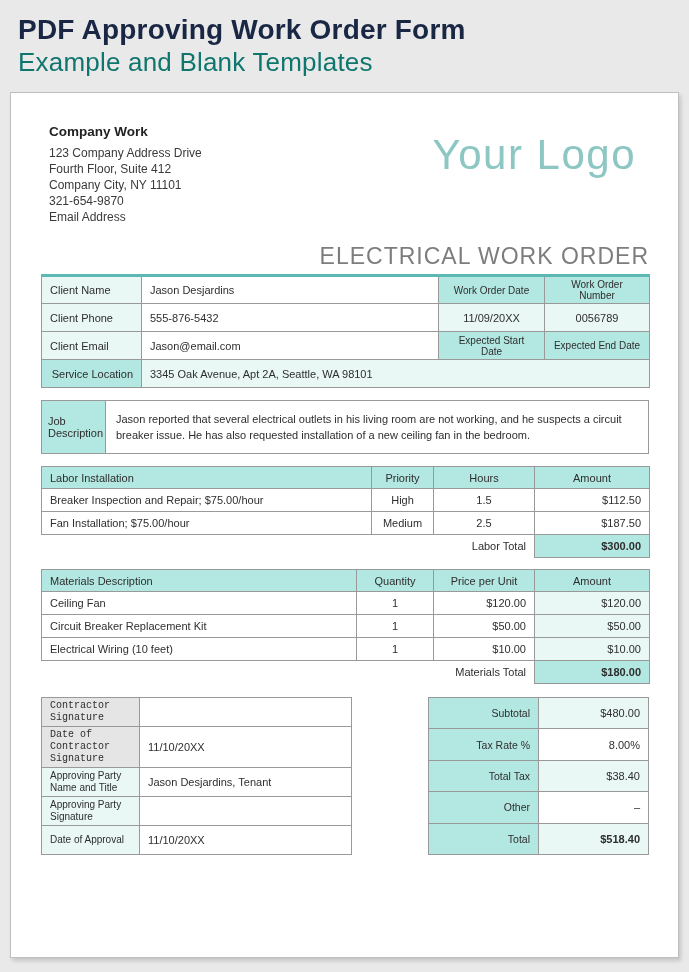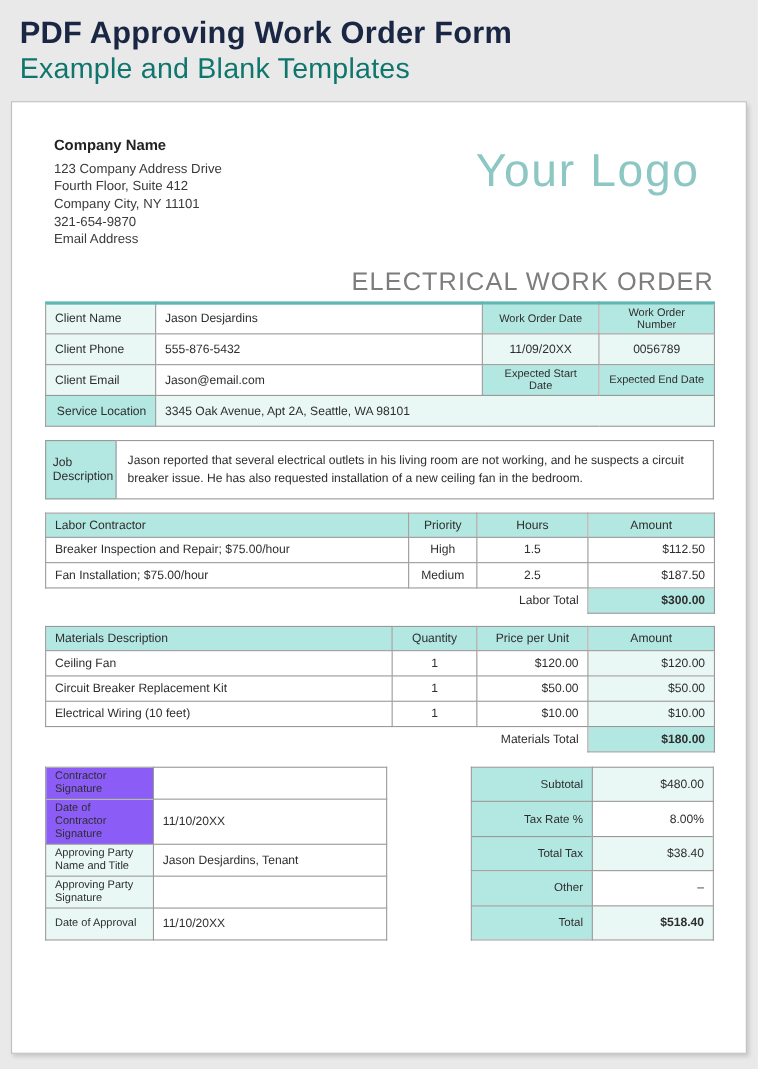--- a/index.html
+++ b/index.html
@@ -39,21 +39,21 @@
   .main { position:absolute; left:30px; top:150px; width:608px; }
   .ewo-heading {
     text-align:right; font-size:23px; color:#7d7d7d;
     letter-spacing:1px; margin-bottom:4px;
   }
   
   table { border-collapse:collapse; width:608px; table-layout:fixed; font-size:11px; color:#2e2e2e; }
   td { border:1px solid #999; padding:2px 8px; vertical-align:middle; overflow:hidden; }
   .bg-teal  { background:#b3e7e1; }
   .bg-mint  { background:#e9f8f5; }
-  .bg-gray  { background:#8b5cf6; }
+  .bg-gray  { background:#e5e5e5;font-family:Liberation Mono, monospace; }
   .center { text-align:center; }
   .right  { text-align:right; }
   .small  { font-size:10px; }
   
   .client-table { border-top:3px solid #5cb8b2; margin-bottom:12px; }
   .client-table td { height:28px; }
   
   .jobdesc { display:flex; height:54px; margin-bottom:12px; width:608px; }
   .jobdesc-label {
     width:65px; background:#b3e7e1; border:1px solid #999;
@@ -86,21 +86,21 @@
 <body>
 
 <div class="page-header">
   <div class="title-main">PDF Approving Work Order Form</div>
   <div class="title-sub">Example and Blank Templates</div>
 </div>
 
 <div class="card">
 
   <div class="company">
-    <div class="company-name">Company Name</div>
+    <div class="company-name">Company Work</div>
     <div class="company-line">123 Company Address Drive</div>
     <div class="company-line">Fourth Floor, Suite 412</div>
     <div class="company-line">Company City, NY 11101</div>
     <div class="company-line">321-654-9870</div>
     <div class="company-line">Email Address</div>
   </div>
 
   <div class="logo">Your Logo</div>
 
   <div class="main">
@@ -147,21 +147,21 @@
 
     <table class="items-table">
       <colgroup>
           <col style="width:330px">
           <col style="width:62px">
           <col style="width:101px">
           <col style="width:115px">
         </colgroup>
       <tbody>
           <tr class="head">
-        <td>Labor Contractor</td>
+        <td>Labor Installation</td>
         <td class="center">Priority</td>
         <td class="center">Hours</td>
         <td class="center">Amount</td>
       </tr>
       <tr>
         <td>Breaker Inspection and Repair; $75.00/hour</td>
         <td class="center">High</td>
         <td class="center">1.5</td>
         <td class="right">$112.50</td>
       </tr>

